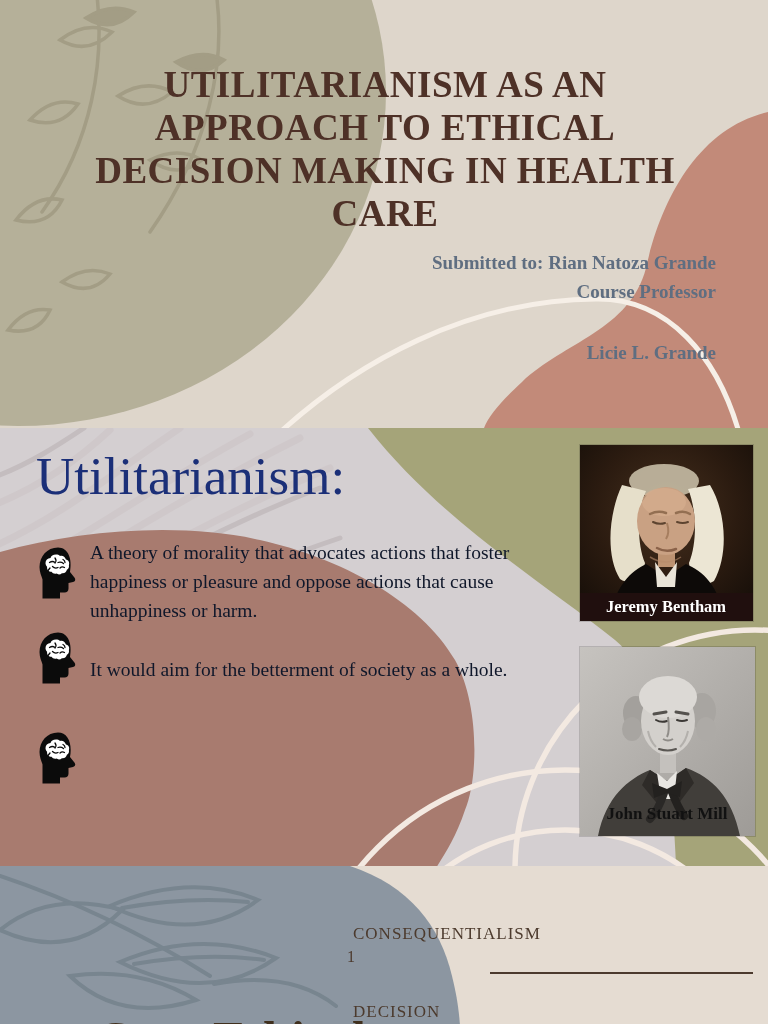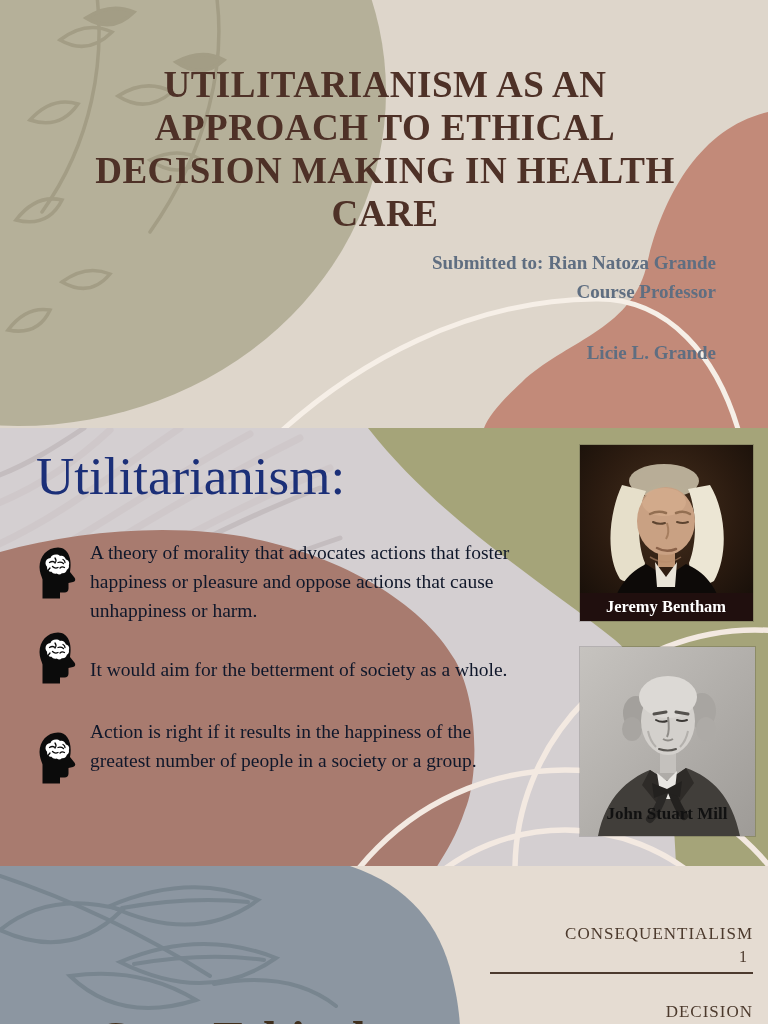--- a/index.html
+++ b/index.html
@@ -28,21 +28,21 @@
   .brain{width:44px;height:57px;}
   #bi1{left:36px;top:118px;}
   #bi2{left:36px;top:203px;}
   #bi3{left:36px;top:303px;}
   .portrait{box-shadow:0 0 0 1px rgba(0,0,0,.15);}
   #benthamFig{left:580px;top:17px;width:173px;height:176px;}
   #millFig{left:580px;top:219px;width:175px;height:189px;}
 
   
   #page3{top:866px;height:158px;background:#e5dcd2;}
-  .s3-topic{right:15px;text-align:right;color:#4c3a2d;font-size:17px;letter-spacing:1px;width:400px;}
+  .s3-topic{right:15px;color:#4c3a2d;font-size:17px;letter-spacing:1px;width:400px;}
   #topic1{top:58px;}
   #topic1num{top:82px;padding-right:6px;font-size:16px;letter-spacing:0;}
   #topicRule{left:490px;width:263px;top:106px;border-top:2px solid #4c3a2e;height:0;}
   #topic2{top:136px;}
   .s3-core{left:96px;top:144px;font-size:50px;font-weight:700;color:#40301e;white-space:nowrap;}
 </style>
 </head>
 <body>
 
 <section class="page" id="page1">
@@ -130,22 +130,20 @@
   <svg class="abs brain" id="bi3" viewBox="0 0 44 56">
     <path d="M22,1 C11,1 3.5,10 3.5,20.5 C3.5,26 5.5,29.5 6.5,33 L6.5,52 L24,52 L24,46 L28.5,46 C31,46 32.5,44.5 32.5,42 L32.5,36.5 L37,35.5 C39.2,35 39.9,33 38.6,31.2 L34,25.5 C36.5,12 32,1 22,1 Z" fill="#0b0b0b"></path>
     <path d="M20,8 c-3,0 -5,1.5 -5.5,3.5 c-3,.3 -5,2.2 -5,5 c0,1.5 .6,2.8 1.6,3.8 c-.4,3 1.6,5 4.4,5 c1,1.6 3,2.4 5,1.8 c1.6,1.2 4,1 5.4,-.4 c2.6,.4 4.6,-1.2 5,-3.4 c1.6,-1 2.4,-2.6 2,-4.6 c1,-2.6 -.4,-5 -3,-5.6 C29,10 26.5,8.6 24,9.4 C23,8.5 21.6,8 20,8 z" fill="#fff"></path>
     <path d="M13.5,16 q3,-2 5.5,0 M19,11.5 q2,2.5 0,5 M22,16 q3,-1 5.5,1 M16.5,20 q2.5,2.5 5.5,1 M24,21.5 q2,-2 4.5,-.5 M14,21.5 l-2,2.5 M27,13 q2,1 2,3" stroke="#0b0b0b" stroke-width="1.3" fill="none" stroke-linecap="round"></path>
   </svg>
 
   <div class="abs bullet-text" id="bt1">A theory of morality that advocates actions that foster
 happiness or pleasure and oppose actions that cause
 unhappiness or harm.</div>
   <div class="abs bullet-text" id="bt2">It would aim for the betterment of society as a whole.</div>
-  <div class="abs bullet-text" id="bt3">Action is right if it results in the happiness of the
-greatest number of people in a society or a group.</div>
 
   <svg class="abs portrait" id="benthamFig" viewBox="0 0 173 176">
     <defs>
       <radialGradient id="bgB" cx="50%" cy="38%" r="75%">
         <stop offset="0%" stop-color="#46301e"></stop>
           <stop offset="55%" stop-color="#2b1b10"></stop>
           <stop offset="100%" stop-color="#140d08"></stop>
       </radialGradient>
     </defs>
     <rect width="173" height="176" fill="url(#bgB)"></rect>

